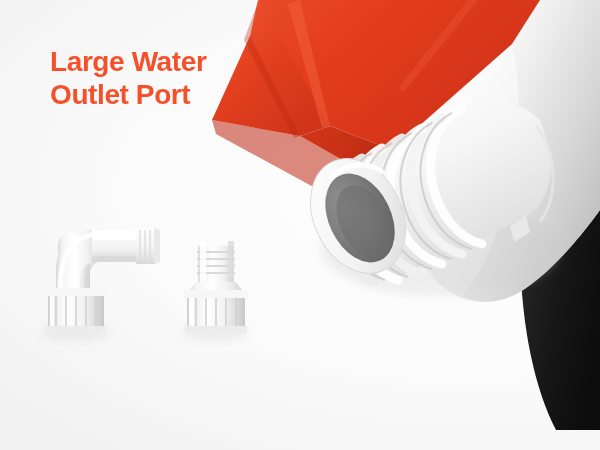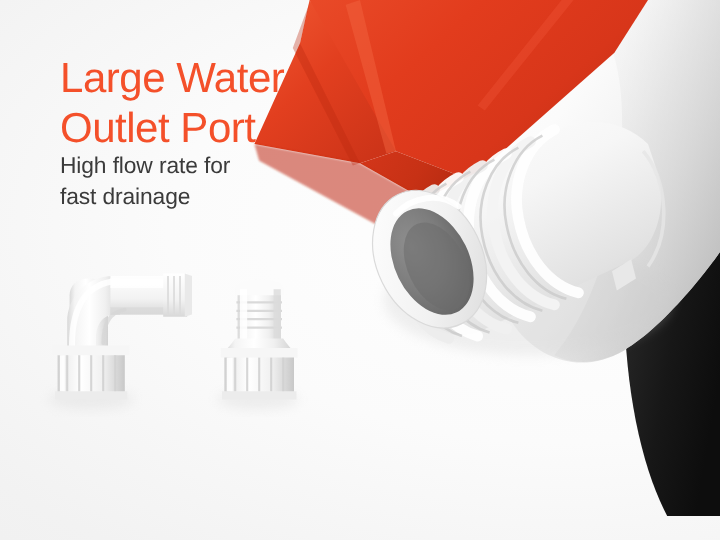--- a/index.html
+++ b/index.html
@@ -41,23 +41,23 @@
     width: 600px;
     height: 450px;
   }
 
   
   .headline {
     position: absolute;
     left: 50px;
     top: 45px;
     width: 250px;
-    font-size: 35px;
+    font-size: 28px;
     line-height: 1.18;
-    font-weight: normal;
+    font-weight: bold;
     letter-spacing: -0.4px;
     color: #f4502a;
     white-space: pre-line;
   }
 
   .subhead {
     position: absolute;
     left: 50px;
     top: 126px;
     width: 235px;
@@ -329,17 +329,15 @@
           </g>
           <path d="M189 298 L194 298 L194 326 L189 326 Z" fill="#ffffff" opacity="0.9"></path>
         </g>
       </g>
     </svg>
   </div>
 
   <div class="headline">Large Water
 Outlet Port</div>
 
-  <div class="subhead">High flow rate for
-fast drainage</div>
 
 
 </div>
 
 </body></html>

